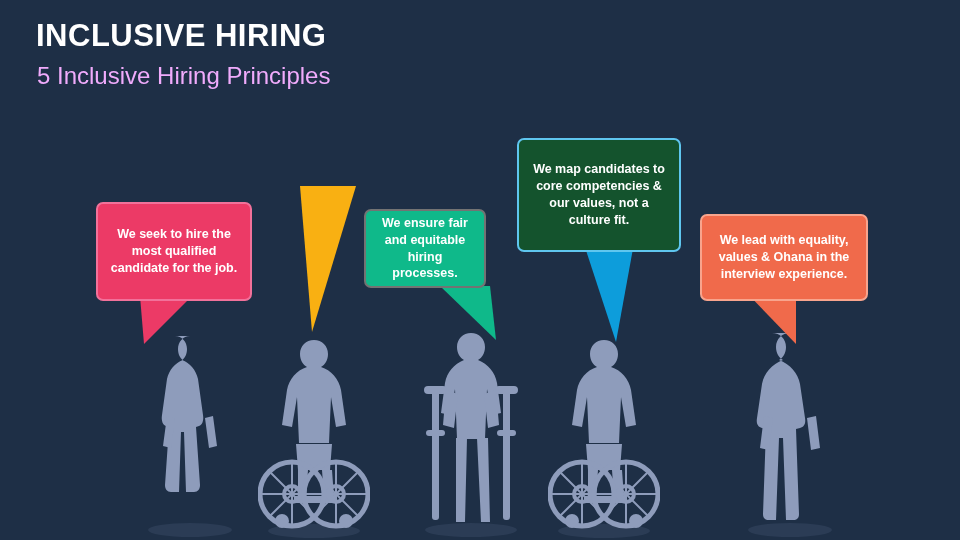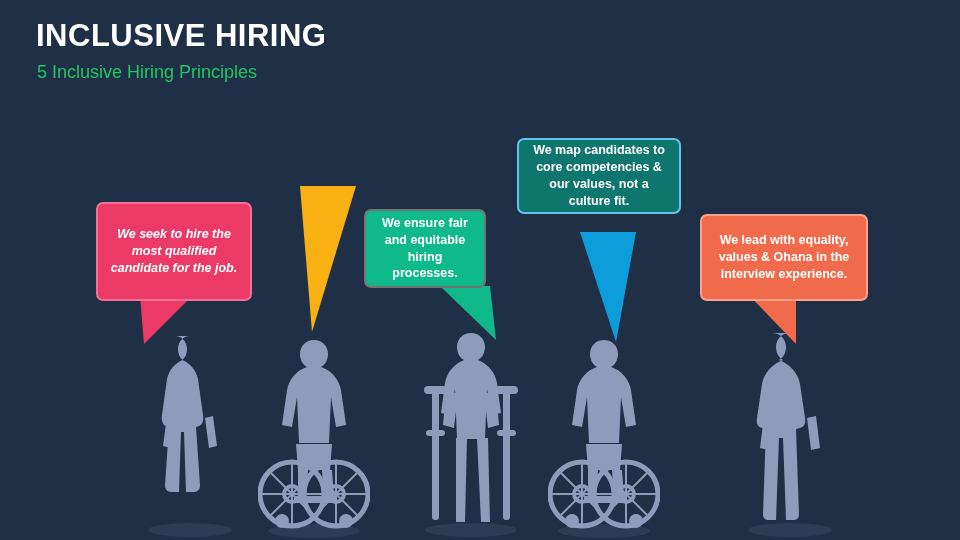--- a/index.html
+++ b/index.html
@@ -16,22 +16,22 @@
     position:absolute;
     left:36px;top:18px;
     font-size:31px;
     font-weight:bold;
     letter-spacing:0.5px;
     color:#ffffff;
   }
   .subtitle{
     position:absolute;
     left:37px;top:62px;
-    font-size:18px;
-    color:#22c55e;
+    font-size:24px;
+    color:#f0abfc;
   }
 
   .bubble{
     position:absolute;
     box-sizing:border-box;
     border-radius:7px;
     color:#ffffff;
     text-align:center;
     display:flex;
     align-items:center;
@@ -140,30 +140,30 @@
   </svg>
 
   <svg class="tail" style="left:572px;top:232px;" width="86" height="112" viewBox="0 0 86 112">
     <path d="M8 0 L64 0 L44 110 Z" fill="#0d9ddb"></path>
   </svg>
 
   <svg class="tail" style="left:722px;top:290px;" width="86" height="56" viewBox="0 0 86 56">
     <path d="M22 0 L74 0 L74 54 Z" fill="#f06a4b"></path>
   </svg>
 
-  <div class="bubble" style="left:96px;top:202px;width:156px;height:99px;background:#ec3a66;border:2px solid #f2719a;font-style:italic;">
+  <div class="bubble" style="left:96px;top:202px;width:156px;height:99px;background:#ec3a66;border:2px solid #f2719a;">
     <span class="txt">We seek to hire the most qualified candidate for the job.</span>
   </div>
 
 
   <div class="bubble" style="left:364px;top:209px;width:122px;height:79px;background:#0fb98a;border:2px solid #737373;">
     <span class="txt">We ensure fair and equitable hiring processes.</span>
   </div>
 
-  <div class="bubble" style="left:517px;top:138px;width:164px;height:76px;background:#0f766e;border:2px solid #5fc6ef;">
+  <div class="bubble" style="left:517px;top:138px;width:164px;height:114px;background:#14532d;border:2px solid #5fc6ef;">
     <span class="txt">We map candidates to core competencies &amp; our values, not a culture fit.</span>
   </div>
 
   <div class="bubble" style="left:700px;top:214px;width:168px;height:87px;background:#f06a4b;border:2px solid #f8a48d;">
     <span class="txt">We lead with equality, values &amp; Ohana in the interview experience.</span>
   </div>
 
 </div>
 
 </body></html>

